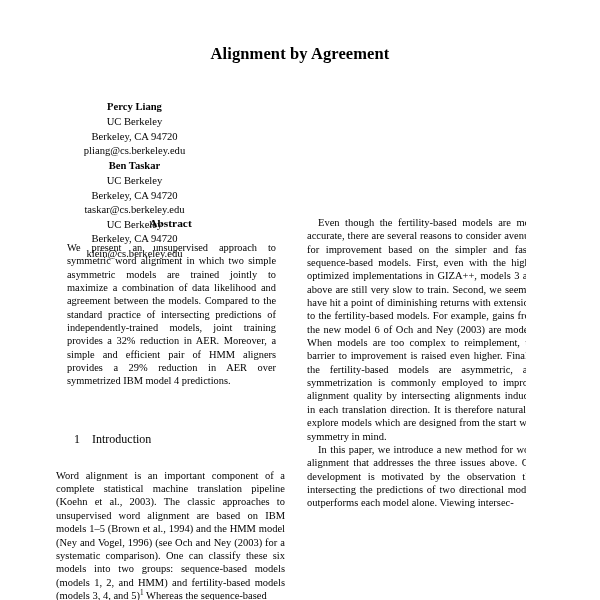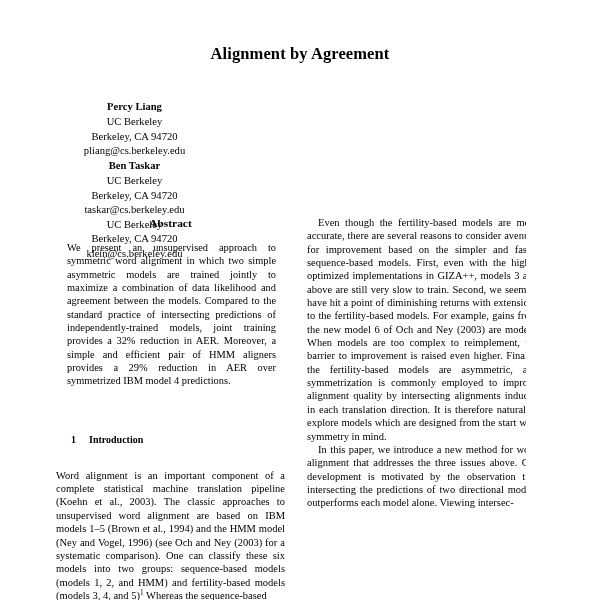--- a/index.html
+++ b/index.html
@@ -79,22 +79,22 @@
 
   
   .abstract-heading {
     text-align: center;
     font-size: 11.4px;
     font-weight: bold;
     margin: 0 0 11px 0;
     line-height: 14px;
   }
   .section-heading {
-    font-size: 10px;
-    font-weight: bold;
+    font-size: 12px;
+    font-weight: normal;
     margin: 0 0 7px 0;
     line-height: 15px;
     white-space: pre;
   }
   .section-heading .num {
     display: inline-block;
     min-width: 18px;
   }
 
   

